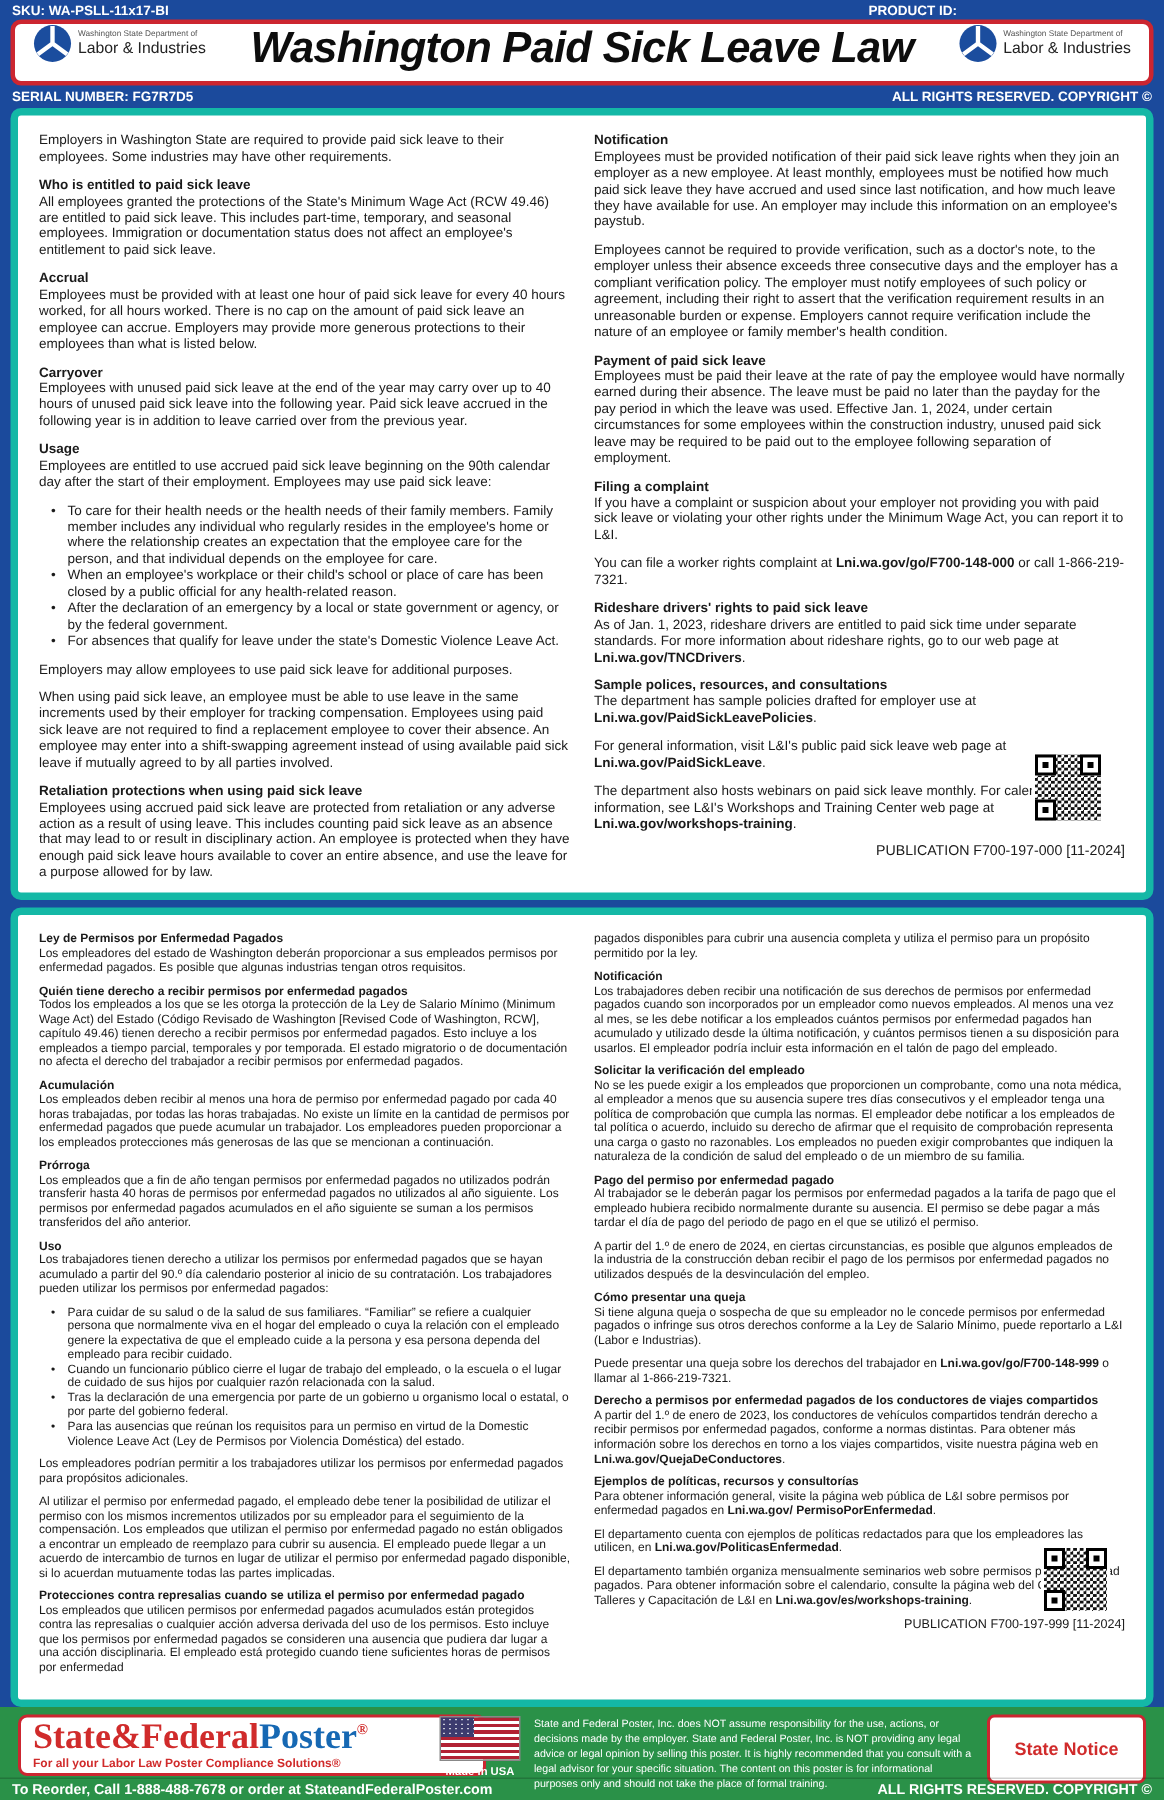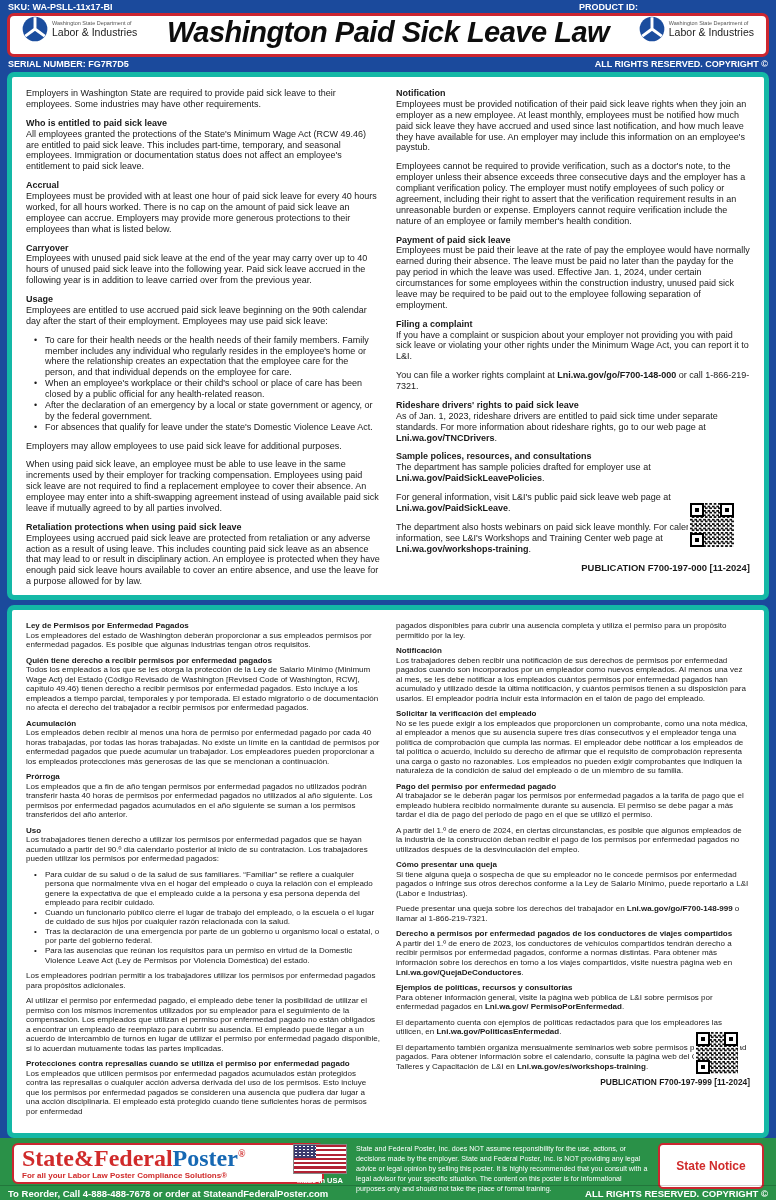--- a/index.html
+++ b/index.html
@@ -29,21 +29,21 @@
   .col{flex:1;min-width:0;overflow:hidden;color:#1a1a1a;}
   .law-en .col{font-size:9px;line-height:1.21;}
   .law-es .col{font-size:8px;line-height:1.19;}
   .col p.bp{margin:0 0 8px;}
   .law-es .col p.bp{margin:0 0 6px;}
   .col .bh{font-weight:bold;margin:0;}
   .col ul.bul{margin:0 0 8px;padding:0 0 0 6px;list-style:none;}
   .law-es .col ul.bul{margin:0 0 6px;}
   .col ul.bul li{position:relative;padding-left:13px;}
   .col ul.bul li::before{content:"•";position:absolute;left:2px;}
-  .col .bpub{text-align:right;margin-top:4px;font-size:1.05em;font-weight:bold;}
+  .col .bpub{text-align:right;margin-top:4px;font-size:1.05em;}
   
   .qr{position:absolute;background:#fff;padding:2px;}
   .qr .qnoise{width:100%;height:100%;background:
     repeating-conic-gradient(#101010 0% 25%,#fff 0% 50%) 0 0/4.4px 4.4px;}
   .qr i{position:absolute;width:10px;height:10px;border:2px solid #000;background:#fff;display:block;}
   .qr i::after{content:"";display:block;width:4px;height:4px;background:#000;margin:3px auto 0;}
   .qr .tl{top:2px;left:2px;} .qr .tr{top:2px;right:2px;} .qr .bl{bottom:2px;left:2px;}
   .qr-en{right:28px;top:424px;width:44px;height:44px;}
   .qr-es{right:24px;top:420px;width:42px;height:42px;}
   
@@ -216,18 +216,18 @@
     </div>
     <div class="usa">
       <div class="flag">
           <div class="canton"></div>
         </div>
       <div class="mt">Made in USA</div>
     </div>
     <div class="disclaimer">State and Federal Poster, Inc. does NOT assume responsibility for the use, actions, or decisions made by the employer. State and Federal Poster, Inc. is NOT providing any legal advice or legal opinion by selling this poster. It is highly recommended that you consult with a legal advisor for your specific situation. The content on this poster is for informational purposes only and should not take the place of formal training.</div>
     <div class="notice">State Notice</div>
     <div class="bottombar">
-      <span>To Reorder, Call 4-888-488-7678 or order at StateandFederalPoster.com</span>
+      <span>To Reorder, Call 1-888-488-7678 or order at StateandFederalPoster.com</span>
       <span>ALL RIGHTS RESERVED. COPYRIGHT ©</span>
     </div>
   </div>
 
 </div>
 
 </body></html>

